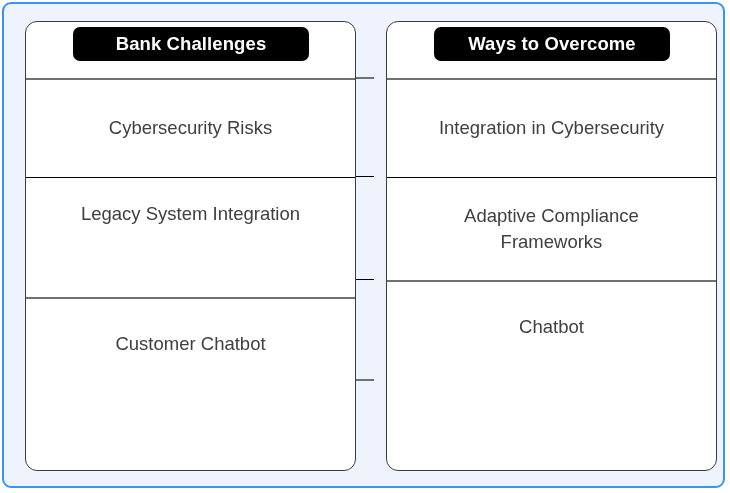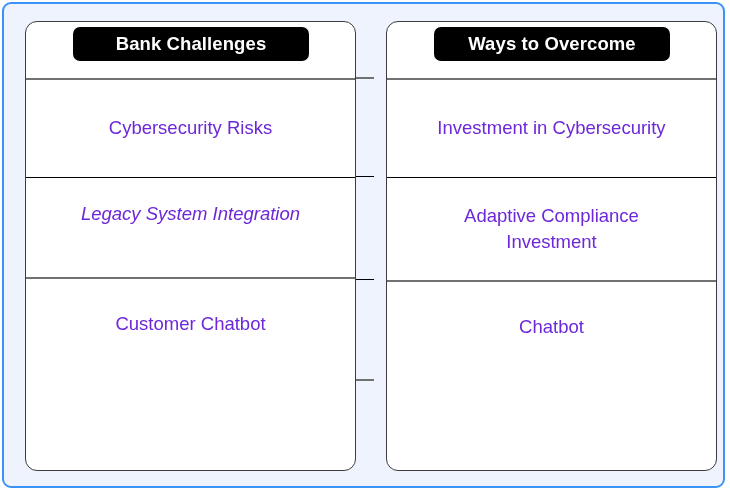--- a/index.html
+++ b/index.html
@@ -93,26 +93,26 @@
     width: 100%;
     display: flex;
     justify-content: center;
     text-align: center;
   }
   .row-divider-gray { border-top: 2px solid #717171; }
   .row-divider-black { border-top: 1.6px solid #000000; }
 
   .row-h1 { height: 99px; align-items: center; }
   .row-h2 { height: 103px; align-items: center; }
-  .row-h3 { height: 100px; align-items: flex-start; font-style: italic; }
+  .row-h3 { height: 120px; align-items: flex-start; }
   .row-h4 { height: 92px;  align-items: center; }
 
   .cell-text {
     font-size: 18.5px;
-    color: #6d28d9;
+    color: #404040;
     line-height: 1.42;
     padding: 0 10px;
     max-width: 310px;
   }
   .row-h3 .cell-text { padding-top: 23px; }
 
   
   .bridge {
     position: absolute;
     left: 356px;
@@ -158,25 +158,25 @@
 
   <div class="table-card" id="card-right">
 
     <div class="card-header">
       <div class="header-badge">
         <span class="header-badge-label">Ways to Overcome</span>
       </div>
     </div>
 
     <div class="row row-h1 row-divider-gray">
-      <span class="cell-text">Investment in Cybersecurity</span>
+      <span class="cell-text">Integration in Cybersecurity</span>
     </div>
 
     <div class="row row-h2 row-divider-black">
-      <span class="cell-text" style="max-width:240px;">Adaptive Compliance Investment</span>
+      <span class="cell-text" style="max-width:240px;">Adaptive Compliance Frameworks</span>
     </div>
 
 
     <div class="row row-h4 row-divider-gray">
       <span class="cell-text">Chatbot</span>
     </div>
   </div>
 
 </div>
 

